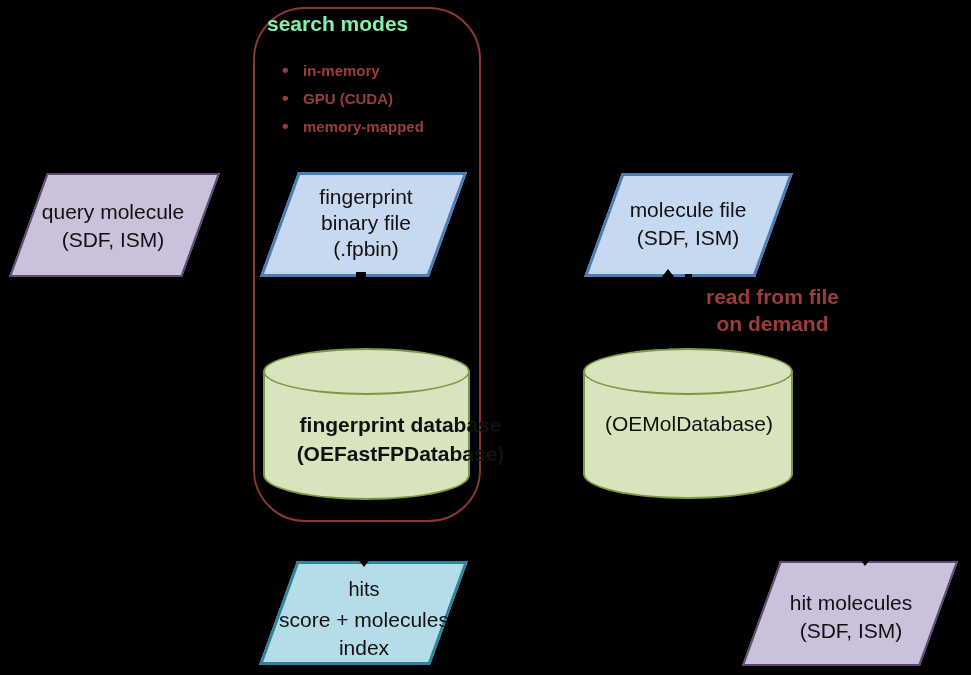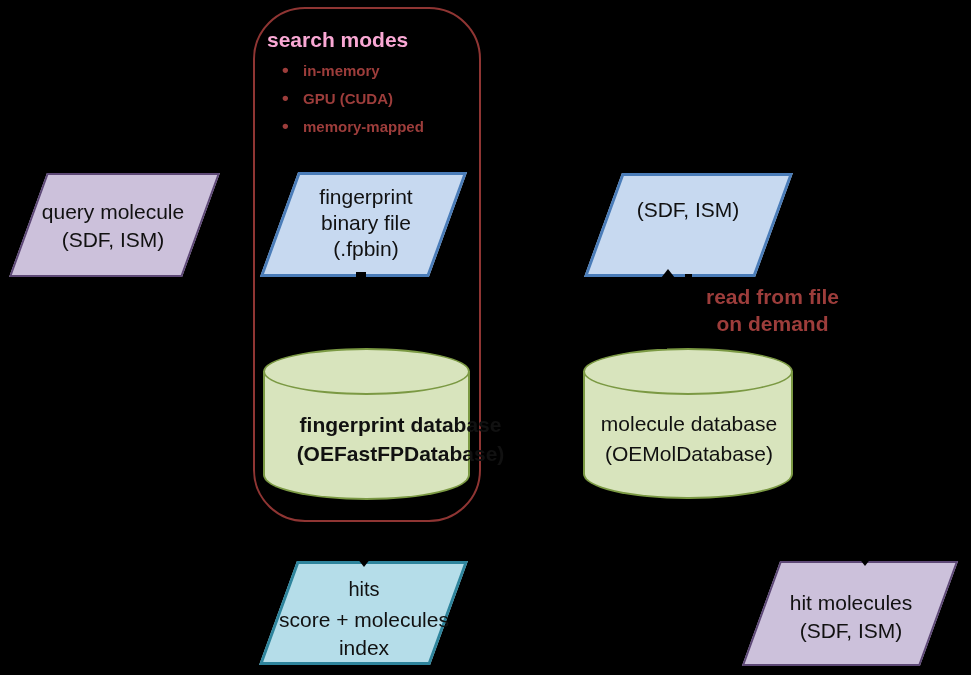--- a/index.html
+++ b/index.html
@@ -3,21 +3,21 @@
 <meta charset="utf-8">
 <style>
   html,body{margin:0;padding:0;background:#000;}
   .stage{
     position:relative;width:971px;height:675px;background:#000000;overflow:hidden;
     font-family:"Liberation Sans","DejaVu Sans",sans-serif;color:#111;
   }
   .abs{position:absolute;}
   
   .panel-rect{left:253px;top:7px;width:224px;height:511px;border:2px solid #8f3533;border-radius:52px;}
-  .panel-title{left:267px;top:28px;font-size:21px;font-weight:bold;color:#f9a8d4;text-align:center;}
+  .panel-title{left:267px;top:12px;font-size:21px;font-weight:bold;color:#86efac;text-align:center;}
   .panel-list{left:282px;top:57px;width:190px;}
   .panel-item{display:flex;align-items:baseline;line-height:25px;margin-bottom:2px;
     font-size:15px;font-weight:bold;color:#9d3d3b;}
   .panel-item .dot{width:21px;flex:0 0 21px;font-size:19px;}
   .panel-item .dot::before{content:"\2022";}
   
   .para{transform:skewX(-20deg);}
   .purple{background:#ccc1db;border:2px solid #5d4876;}
   .blue{background:#c7d9f0;border:3px solid #4a7cb8;}
   .aqua{background:#b5dde9;border:3px solid #2e849c;}
@@ -90,20 +90,21 @@
 
   <div class="abs para blue" id="p-fpbin"></div>
   <div class="label" id="lbl-fpbin">
     <div>fingerprint</div>
     <div>binary file</div>
     <div>(.fpbin)</div>
   </div>
 
   <div class="abs para blue" id="p-molfile"></div>
   <div class="label" id="lbl-molfile">
+    <div>molecule file</div>
     <div>(SDF, ISM)</div>
   </div>
 
   <div class="label" id="lbl-ondemand">
     <div>read from file</div>
     <div>on demand</div>
   </div>
 
   <div class="cyl" id="cyl-fp">
     <div class="cyl-body"></div>
@@ -112,21 +113,20 @@
   <div class="label" id="lbl-cylfp">
     <div>fingerprint database</div>
     <div>(OEFastFPDatabase)</div>
   </div>
 
   <div class="cyl" id="cyl-mol">
     <div class="cyl-body"></div>
     <div class="cyl-top"></div>
   </div>
   <div class="label" id="lbl-cylmol">
-    <div>molecule database</div>
     <div>(OEMolDatabase)</div>
   </div>
 
   <div class="abs para aqua" id="p-hits"></div>
   <div class="label" id="lbl-hits">
     <div class="big">hits</div>
     <div class="small">score + molecules</div>
     <div class="small">index</div>
   </div>
 

